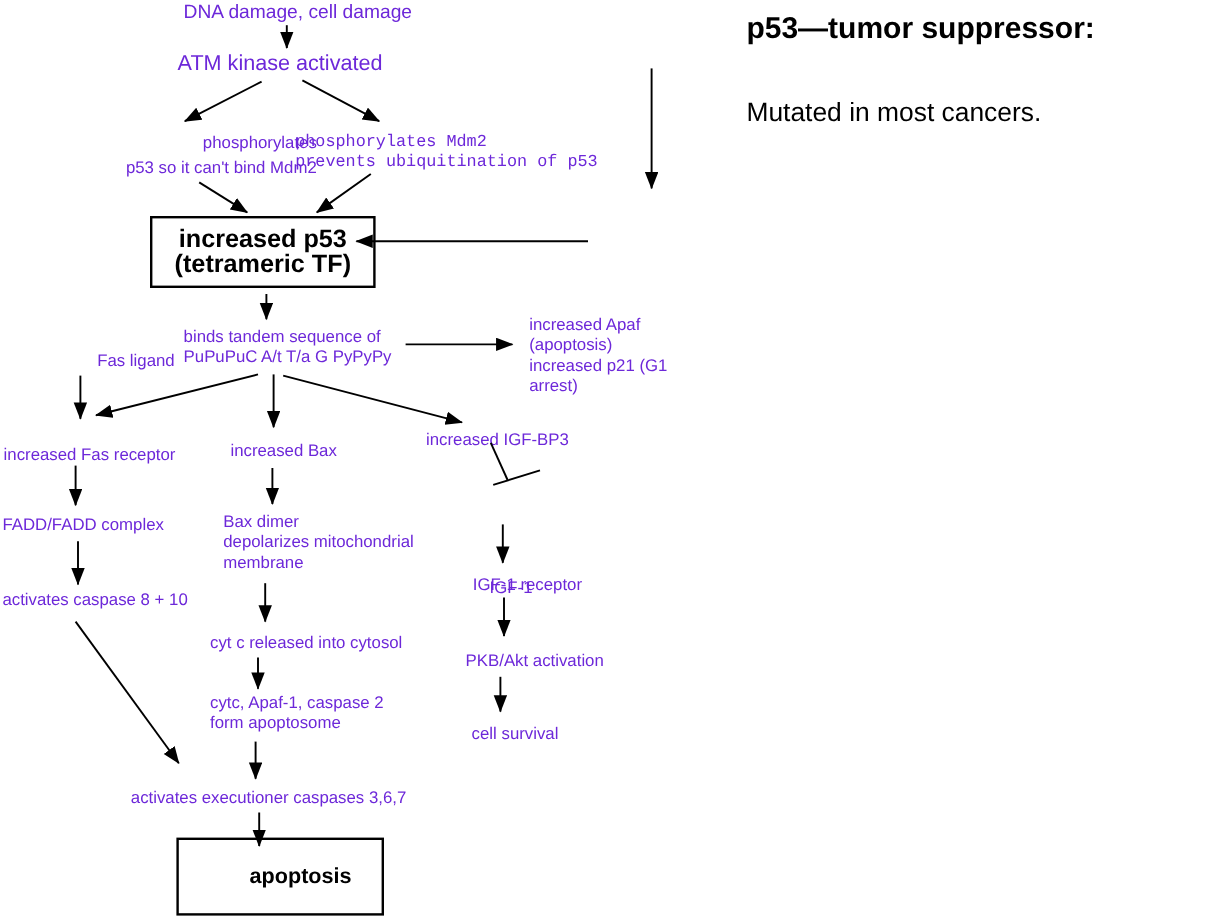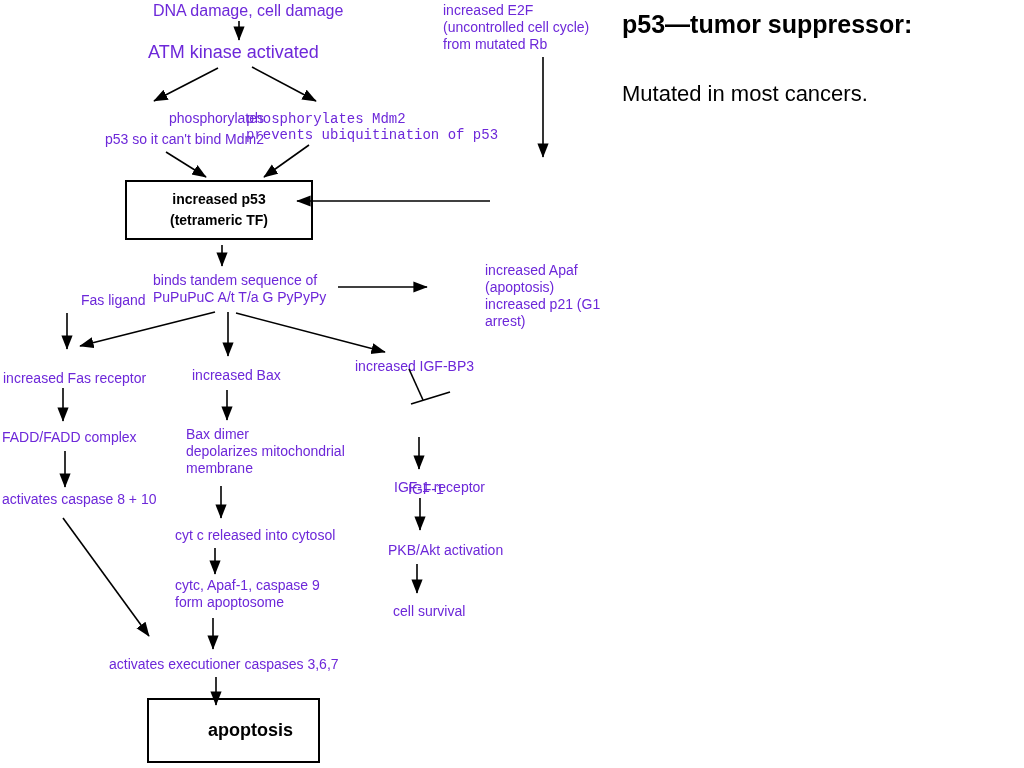--- a/index.html
+++ b/index.html
@@ -8,21 +8,21 @@
   .arrows{position:absolute;left:0;top:0;z-index:3;pointer-events:none;}
   .arrows line{stroke:#000;stroke-width:1.6;}
   .label{position:absolute;z-index:2;font-size:14px;line-height:17px;white-space:pre-line;color:#6d28d9;}
   .lg{font-size:16px;}
   .xl{font-size:18px;}
   .ta-r{text-align:right;line-height:21px;}
   .lh16{line-height:16px;}
   .box{position:absolute;z-index:1;border:2px solid #000;background:#fff;
        display:flex;align-items:center;justify-content:center;}
   .box span{font-weight:bold;text-align:center;white-space:pre-line;}
-  .p53box span{font-size:14px;line-height:21px;}
+  .p53box span{font-size:21px;line-height:21px;}
   .apobox span{font-size:18px;}
   .panel-title{position:absolute;left:622px;top:10px;font-size:25px;font-weight:bold;z-index:2;}
   .panel-body{position:absolute;left:622px;z-index:2;font-size:22px;line-height:32px;white-space:pre-line;}
 </style>
 </head>
 <body>
 
 <div class="stage">
 
   <svg class="arrows" width="1024" height="768" viewBox="0 0 1024 768">
@@ -58,48 +58,45 @@
     <line x1="420" y1="498" x2="420" y2="530" marker-end="url(#ah)"></line>
     <line x1="417" y1="564" x2="417" y2="593" marker-end="url(#ah)"></line>
   </svg>
 
   <div class="label lg" style="left:153px;top:2px;">DNA damage, cell damage</div>
   <div class="label xl" style="left:148px;top:44px;">ATM kinase activated</div>
   <div class="label ta-r" style="left:38px;top:108px;width:226px;">phosphorylates
 p53 so it can't bind Mdm2</div>
   <div class="label lh16" style="left:246px;top:111px;font-family:Liberation Mono, monospace;">phosphorylates Mdm2
 prevents ubiquitination of p53</div>
-  <div class="label" style="left:443px;top:2px;">increased E2F
-(uncontrolled cell cycle)
-from mutated Rb</div>
 
   <div class="box p53box" style="left:125px;top:180px;width:184px;height:56px;">
     <span>increased p53
 (tetrameric TF)</span>
   </div>
 
   <div class="label" style="left:153px;top:272px;">binds tandem sequence of
 PuPuPuC A/t T/a G PyPyPy</div>
   <div class="label" style="left:45px;top:292px;margin-left:36px;">Fas ligand</div>
-  <div class="label" style="left:441px;top:262px;margin-left:44px;">increased Apaf
+  <div class="label" style="left:441px;top:262px;">increased Apaf
 (apoptosis)
 increased p21 (G1
 arrest)</div>
   <div class="label" style="left:3px;top:370px;">increased Fas receptor</div>
   <div class="label" style="left:192px;top:367px;text-align:center;">increased Bax</div>
   <div class="label" style="left:355px;top:358px;">increased IGF-BP3</div>
   <div class="label" style="left:2px;top:429px;">FADD/FADD complex</div>
   <div class="label" style="left:2px;top:491px;">activates caspase 8 + 10</div>
   <div class="label" style="left:186px;top:426px;">Bax dimer
 depolarizes mitochondrial
 membrane</div>
   <div class="label" style="left:408px;top:441px;margin-top:40px;">IGF-1</div>
   <div class="label" style="left:175px;top:527px;">cyt c released into cytosol</div>
   <div class="label" style="left:394px;top:479px;">IGF-1 receptor</div>
-  <div class="label" style="left:175px;top:577px;">cytc, Apaf-1, caspase 9
+  <div class="label" style="left:175px;top:577px;">cytc, Apaf-1, caspase 2
 form apoptosome</div>
   <div class="label" style="left:388px;top:542px;">PKB/Akt activation</div>
   <div class="label" style="left:109px;top:656px;">activates executioner caspases 3,6,7</div>
   <div class="label" style="left:393px;top:603px;">cell survival</div>
 
   <div class="box apobox" style="left:147px;top:698px;width:135px;height:61px;padding-left:34px;">
     <span>apoptosis</span>
   </div>
 
   <div class="panel-title">p53—tumor suppressor:</div>

